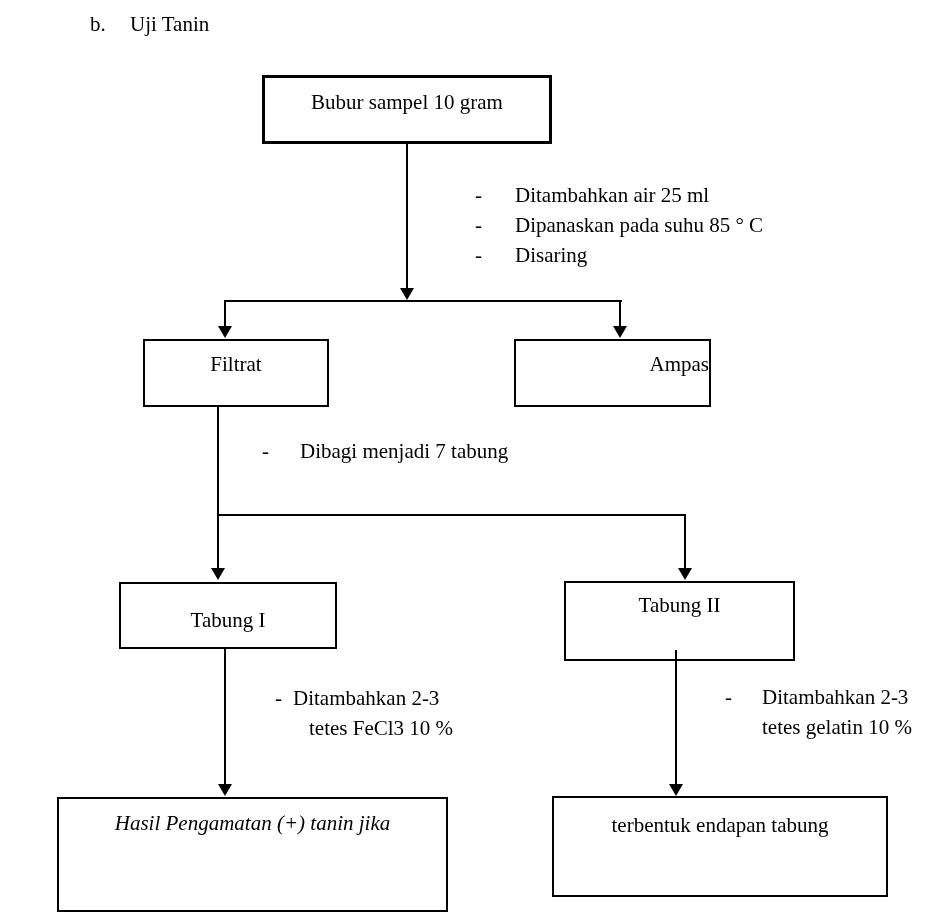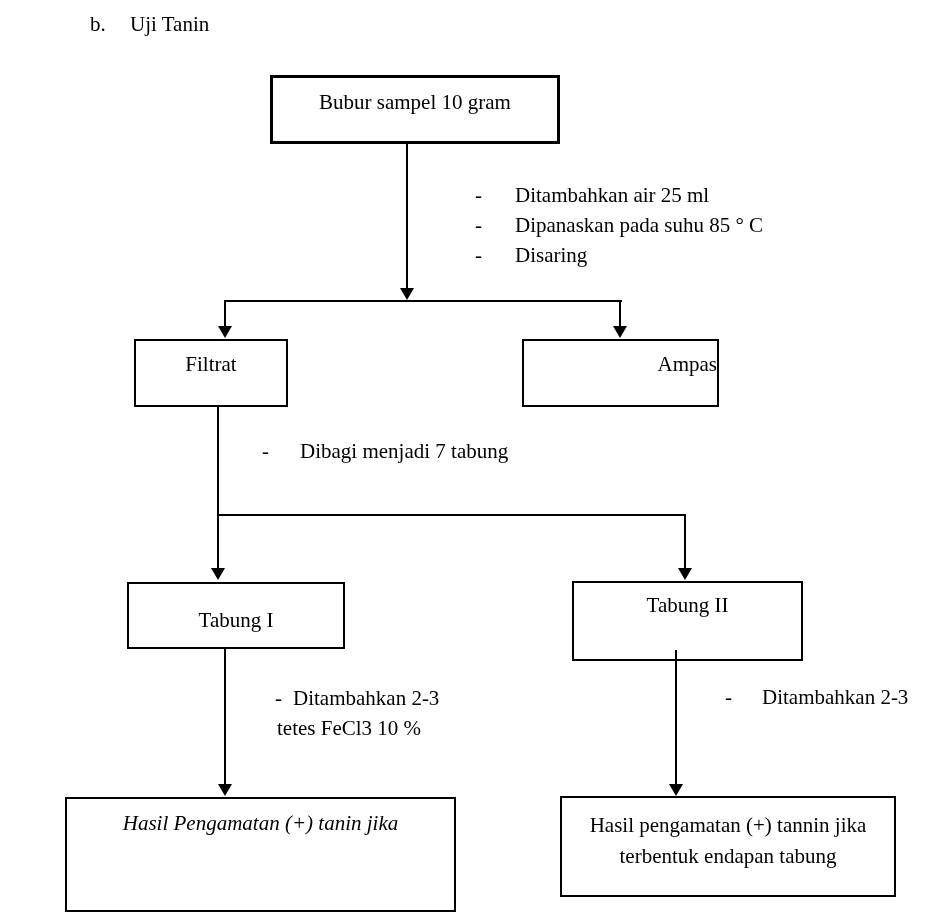--- a/index.html
+++ b/index.html
@@ -24,24 +24,23 @@
     font-size: 21px;
   }
   .title .marker { width: 40px; }
   .node {
     position: absolute;
     border: 2px solid #000000;
     background: #ffffff;
     box-sizing: border-box;
     text-align: center;
     font-size: 21px;
-    margin-left: 8px;
   }
   .node-sample   { left: 262px; top: 75px;  width: 290px; height: 69px;  border-width: 3px; padding-top: 12px; }
-  .node-filtrat  { left: 126px; top: 339px; width: 154px; height: 68px;  padding-top: 11px; }
+  .node-filtrat  { left: 143px; top: 339px; width: 186px; height: 68px;  padding-top: 11px; }
   .node-ampas    { left: 514px; top: 339px; width: 197px; height: 68px;  padding-top: 11px; text-align: right; }
   .node-tabung1  { left: 119px; top: 582px; width: 218px; height: 67px;  padding-top: 24px; }
   .node-tabung2  { left: 564px; top: 581px; width: 231px; height: 80px;  padding-top: 10px; }
   .node-result1  { left: 57px;  top: 797px; width: 391px; height: 115px; padding-top: 9px;  line-height: 31px; font-style: italic; }
   .node-result2  { left: 552px; top: 796px; width: 336px; height: 101px; padding-top: 12px; line-height: 31px; }
   .vline {
     position: absolute;
     width: 2px;
     background: #000000;
   }
@@ -64,21 +63,21 @@
     line-height: 30px;
   }
   .note .row { display: flex; }
   .note .dash { flex: 0 0 auto; }
   .note-step1 { left: 475px; top: 180px; }
   .note-step1 .dash { width: 40px; }
   .note-step2 { left: 262px; top: 436px; }
   .note-step2 .dash { width: 38px; }
   .note-step3 { left: 275px; top: 683px; }
   .note-step3 .dash { width: 18px; }
-  .note-step3 .cont { margin-left: 2px; }
+  .note-step3 .cont { margin-left: 34px; }
   .note-step4 { left: 725px; top: 682px; }
   .note-step4 .dash { width: 37px; }
   .note-step4 .cont { margin-left: 37px; }
 
   
   .l-sample-down { left: 406px; top: 144px; height: 145px; }
   .h-split-top   { left: 224px; top: 300px; width: 398px; }
   .l-split-left  { left: 224px; top: 300px; height: 27px; }
   .l-split-right { left: 619px; top: 300px; height: 27px; }
   .l-filtrat-down{ left: 217px; top: 407px; height: 162px; }
@@ -172,23 +171,23 @@
       <span class="txt">Ditambahkan 2-3</span>
     </div>
     <div class="cont">tetes FeCl3 10 %</div>
   </div>
 
   <div class="note note-step4">
     <div class="row">
       <span class="dash">-</span>
       <span class="txt">Ditambahkan 2-3</span>
     </div>
+    <div class="cont">tetes gelatin 10 %</div>
   </div>
 
   <div class="node node-result1">
     <div>Hasil Pengamatan (+) tanin jika</div>
   </div>
   <div class="node node-result2">
-    <div>Hasil pengamatan (+) tannin jika</div>
     <div>terbentuk endapan tabung</div>
   </div>
 
 </div>
 
 </body></html>

